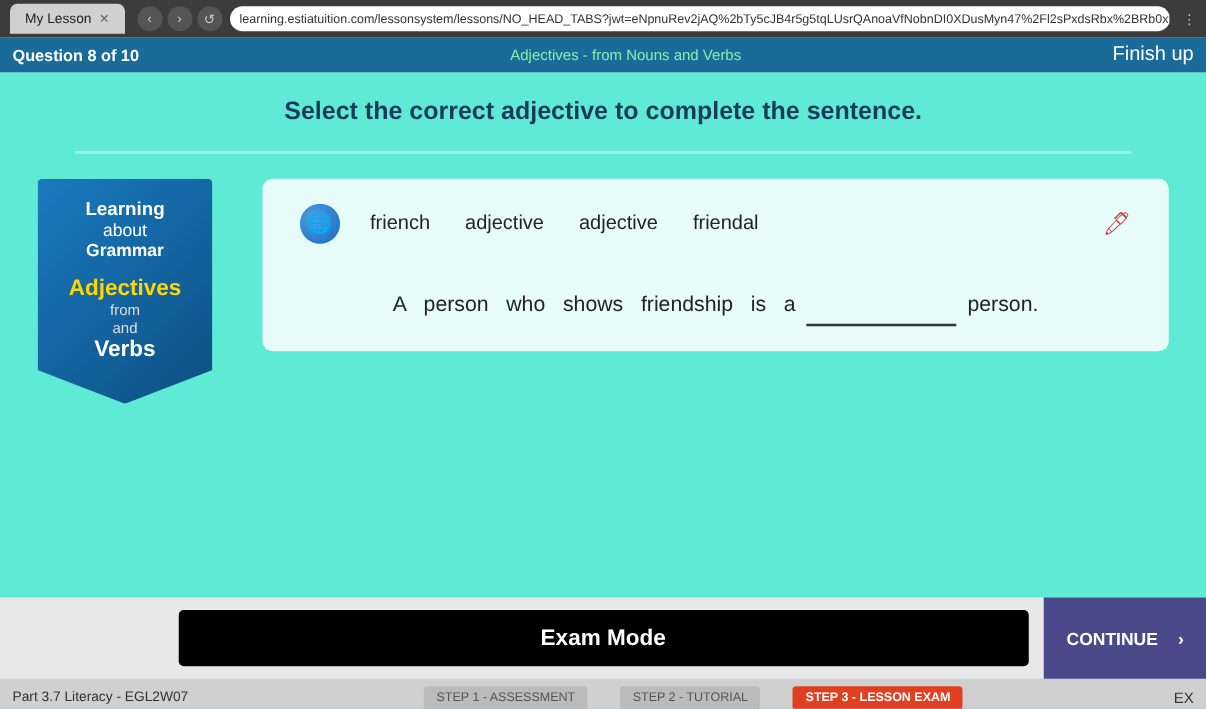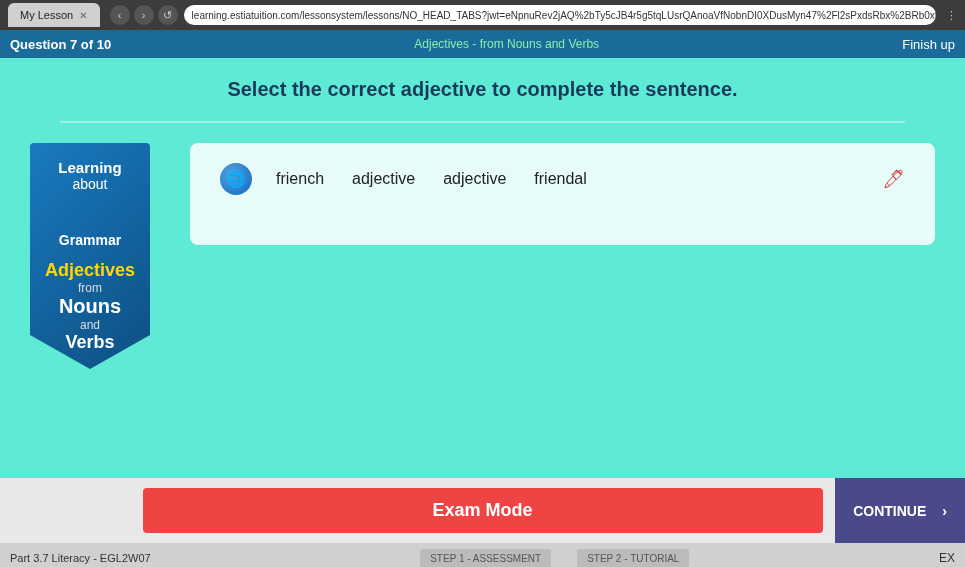--- a/index.html
+++ b/index.html
@@ -100,21 +100,21 @@
       color: #fff;
       font-size: 13px;
       font-weight: bold;
     }
     .lesson-title {
       color: #86efac;
       font-size: 12px;
     }
     .finish-up-btn {
       color: #fff;
-      font-size: 13px;
+      font-size: 16px;
       background: none;
       border: none;
       cursor: pointer;
     }
 
     
     .main-content {
       background: #5eead4;
       position: relative;
       min-height: 420px;
@@ -132,21 +132,21 @@
     .content-area {
       display: flex;
       align-items: flex-start;
       gap: 40px;
       margin-top: 20px;
     }
 
     
     .book-cover {
       background: linear-gradient(135deg, #1a7abf, #0d4f82);
-      width: 120px;
+      width: 140px;
       min-height: 180px;
       border-radius: 4px;
       padding: 16px 12px;
       color: #fff;
       text-align: center;
       position: relative;
       flex-shrink: 0;
       clip-path: polygon(0 0, 100% 0, 100% 85%, 50% 100%, 0 85%);
     }
     .book-learning {
@@ -156,21 +156,20 @@
     }
     .book-about {
       font-size: 14px;
       color: #fff;
     }
     .book-grammar {
       font-size: 14px;
       font-weight: bold;
       color: #fff;
       margin-bottom: 12px;
-      margin-top: 40px;
     }
     .book-adjectives {
       font-size: 18px;
       font-weight: bold;
       color: #ffd700;
     }
     .book-from {
       font-size: 12px;
       color: #ddd;
     }
@@ -251,21 +250,21 @@
     .bottom-bar {
       background: #e8e8e8;
       padding: 10px 20px;
       display: flex;
       align-items: center;
       justify-content: center;
       position: relative;
     }
 
     .exam-mode-btn {
-      background: #ef4444;
+      background: #000000;
       color: #fff;
       font-size: 18px;
       font-weight: bold;
       border: none;
       border-radius: 4px;
       padding: 12px 0;
       width: 680px;
       cursor: pointer;
       text-align: center;
     }
@@ -355,64 +354,69 @@
   </div>
   <div class="address-bar">
     <span>learning.estiatuition.com/lessonsystem/lessons/NO_HEAD_TABS?jwt=eNpnuRev2jAQ%2bTy5cJB4r5g5tqLUsrQAnoaVfNobnDI0XDusMyn47%2Fl2sPxdsRbx%2BRb0xtSmptAf...</span>
   </div>
   <div class="browser-actions">
     <button class="browser-action-btn">⋮</button>
   </div>
 </div>
 
 <div class="top-bar">
-  <span class="question-label">Question 7 of 10</span>
+  <span class="question-label">Question 8 of 10</span>
   <span class="lesson-title">Adjectives - from Nouns and Verbs</span>
   <button class="finish-up-btn">Finish up</button>
 </div>
 
 <div class="main-content">
   <div class="instruction-text">Select the correct adjective to complete the sentence.</div>
   <div class="separator-line"></div>
 
   <div class="content-area">
 
     <div class="book-cover">
       <div class="book-learning">Learning</div>
       <div class="book-about">about</div>
       <div class="book-grammar">Grammar</div>
       <div class="book-adjectives">Adjectives</div>
       <div class="book-from">from</div>
-      <div class="book-nouns">Nouns</div>
       <div class="book-and">and</div>
       <div class="book-verbs">Verbs</div>
     </div>
 
     <div class="question-card">
       <div class="options-row">
         <div class="globe-icon">🌐</div>
         <span class="option-word">friench</span>
         <span class="option-word">adjective</span>
         <span class="option-word">adjective</span>
         <span class="option-word">friendal</span>
         <span class="eraser-icon">🖊</span>
       </div>
 
+      <div class="sentence-area">
+        <span>A &nbsp; person &nbsp; who &nbsp; shows &nbsp; friendship &nbsp; is &nbsp; a</span>
+        <span class="blank-line">&nbsp;</span>
+        <span>person.</span>
+      </div>
     </div>
   </div>
 </div>
 
 <div class="bottom-bar">
   <button class="exam-mode-btn">Exam Mode</button>
   <button class="continue-btn">
     <span>CONTINUE</span>
     <span>›</span>
   </button>
 </div>
 
 <div class="steps-bar">
   <span class="part-label">Part 3.7 Literacy - EGL2W07</span>
   <div class="steps-row">
     <span class="step">STEP 1 - ASSESSMENT</span>
     <span class="step">STEP 2 - TUTORIAL</span>
+    <span class="step active">STEP 3 - LESSON EXAM</span>
   </div>
   <span class="ex-label">EX</span>
 </div>
 
 </body></html>

